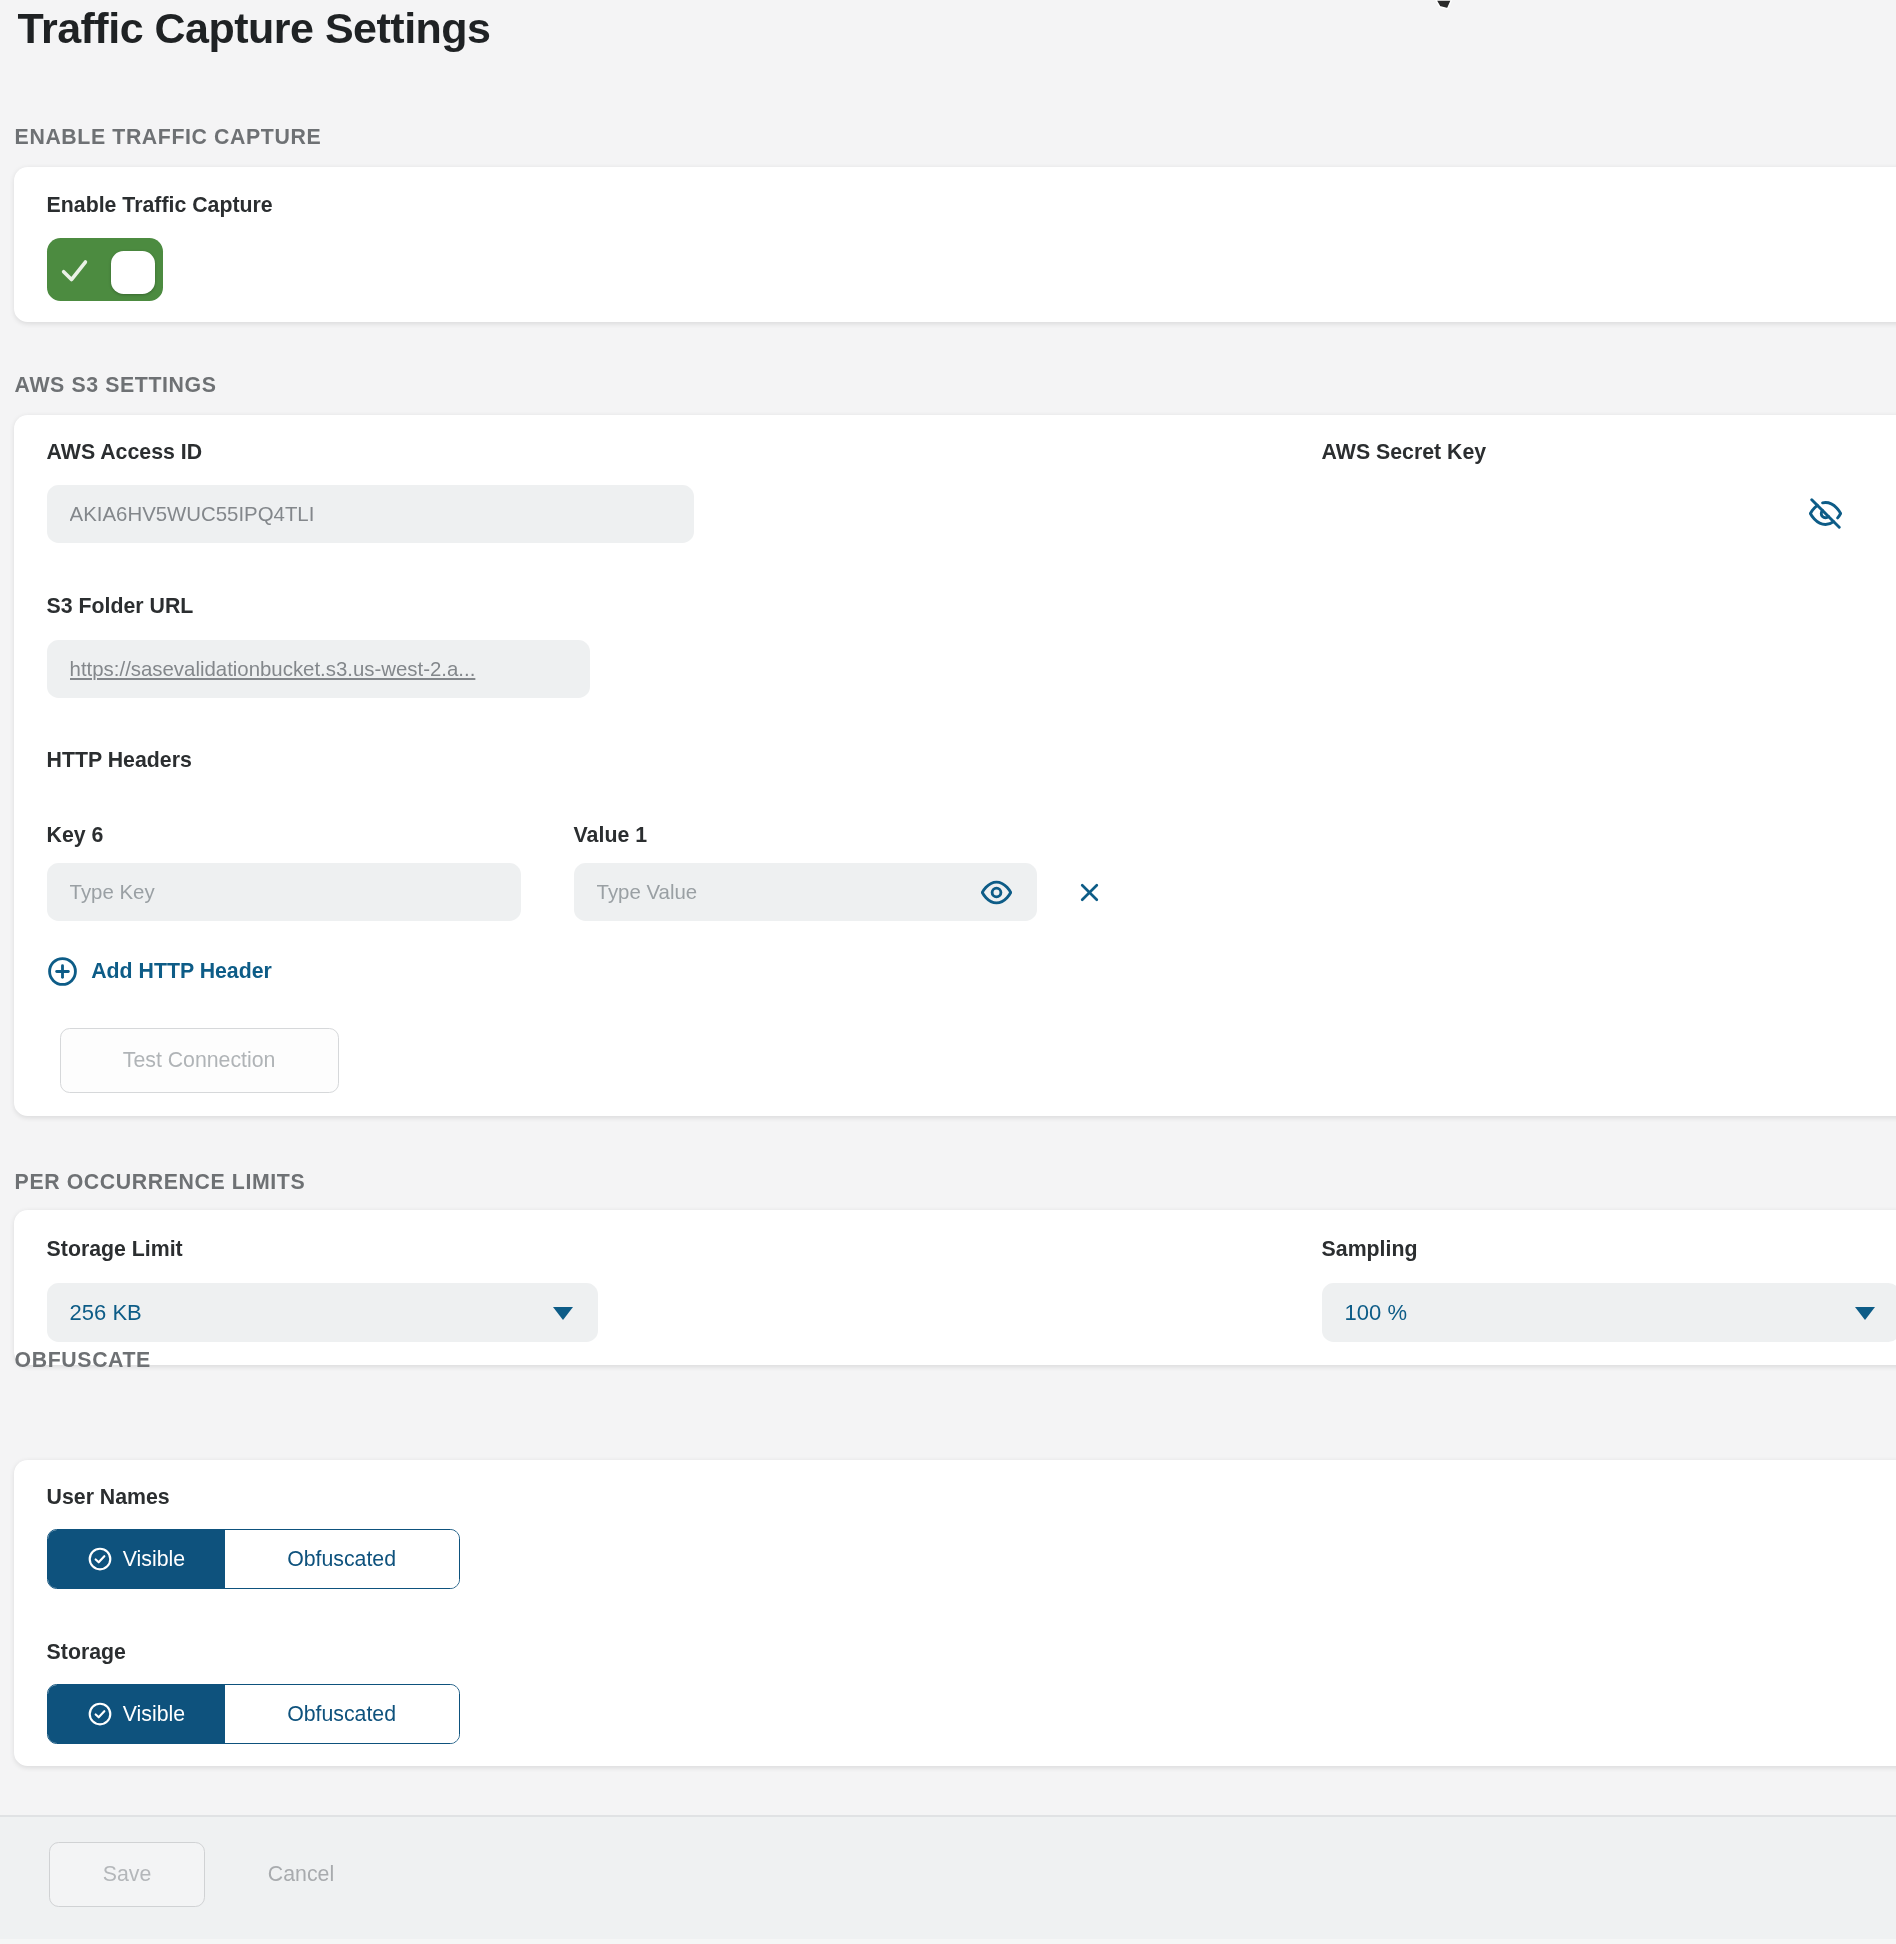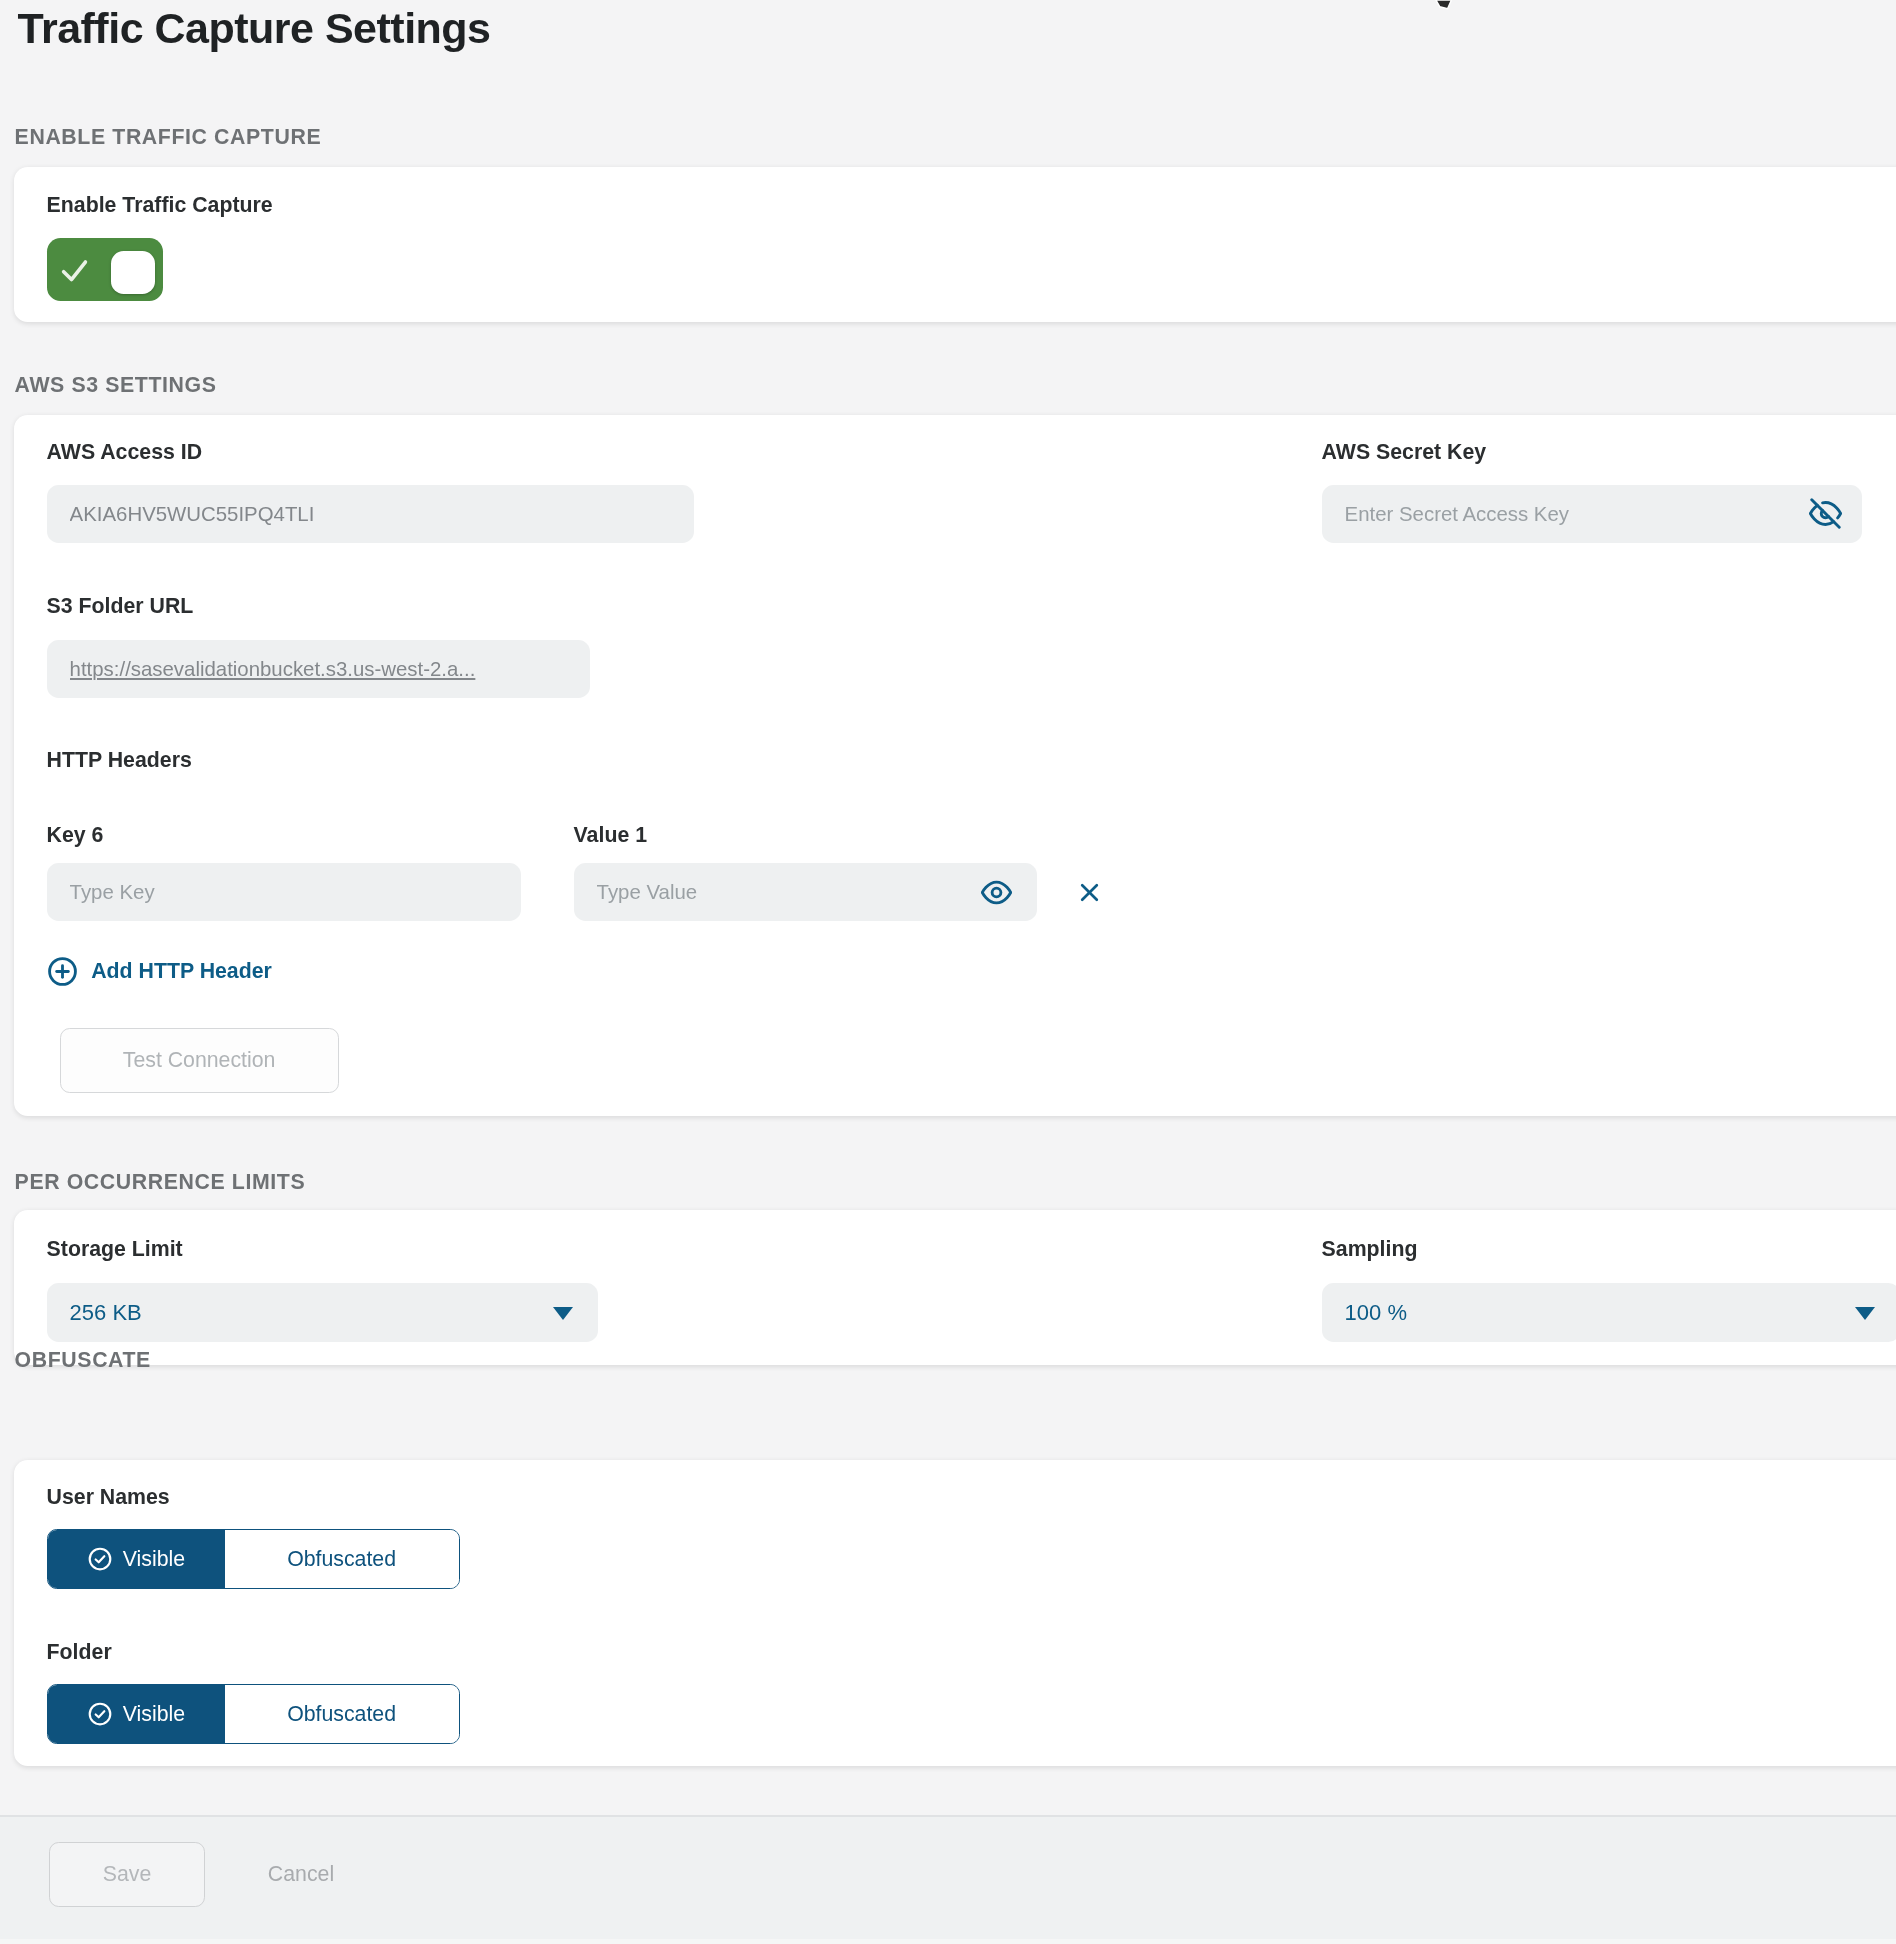--- a/index.html
+++ b/index.html
@@ -152,21 +152,20 @@
 </div>
 
 <div class="section-heading" style="top:373px;">AWS S3 SETTINGS</div>
 
 <div class="card" style="top:415px;height:701px;">
 
   <div class="field-label" style="left:33px;top:25px;">AWS Access ID</div>
   <input class="text-input" style="left: 33px; top: 70px; width: 647px;" type="text" value="AKIA6HV5WUC55IPQ4TLI">
 
   <div class="field-label" style="left:1308px;top:25px;">AWS Secret Key</div>
-  <input class="text-input" style="left: 1308px; top: 70px; width: 540px; padding-right: 68px;" type="text" placeholder="Enter Secret Access Key">
   <button class="icon-btn" style="left:1795px;top:82px;">
     <svg width="33" height="33" viewBox="0 0 24 24" fill="none" stroke="#0d5c87" stroke-width="2.1" stroke-linecap="round" stroke-linejoin="round">
       <path d="M17.94 17.94A10.07 10.07 0 0 1 12 20c-7 0-11-8-11-8a18.45 18.45 0 0 1 5.06-5.94"></path>
       <path d="M9.9 4.24A9.12 9.12 0 0 1 12 4c7 0 11 8 11 8a18.5 18.5 0 0 1-2.16 3.19"></path>
       <path d="M14.12 14.12a3 3 0 1 1-4.24-4.24"></path>
       <line x1="2" y1="2" x2="22" y2="22"></line>
     </svg>
   </button>
 
   <div class="field-label" style="left:33px;top:179px;">S3 Folder URL</div>
@@ -232,21 +231,21 @@
         <circle cx="12" cy="12" r="9.5"></circle>
         <polyline points="8,12.4 10.8,15 16,9.4"></polyline>
       </svg>
       <span>Visible</span>
     </div>
     <div class="segment unselected">
       <span>Obfuscated</span>
     </div>
   </div>
 
-  <div class="field-label" style="left:33px;top:180px;">Folder</div>
+  <div class="field-label" style="left:33px;top:180px;">Storage</div>
   <div class="segmented" style="left:33px;top:224px;">
     <div class="segment selected">
       <svg width="26" height="26" viewBox="0 0 24 24" fill="none" stroke="#ffffff" stroke-width="2" stroke-linecap="round" stroke-linejoin="round">
         <circle cx="12" cy="12" r="9.5"></circle>
         <polyline points="8,12.4 10.8,15 16,9.4"></polyline>
       </svg>
       <span>Visible</span>
     </div>
     <div class="segment unselected">
       <span>Obfuscated</span>

